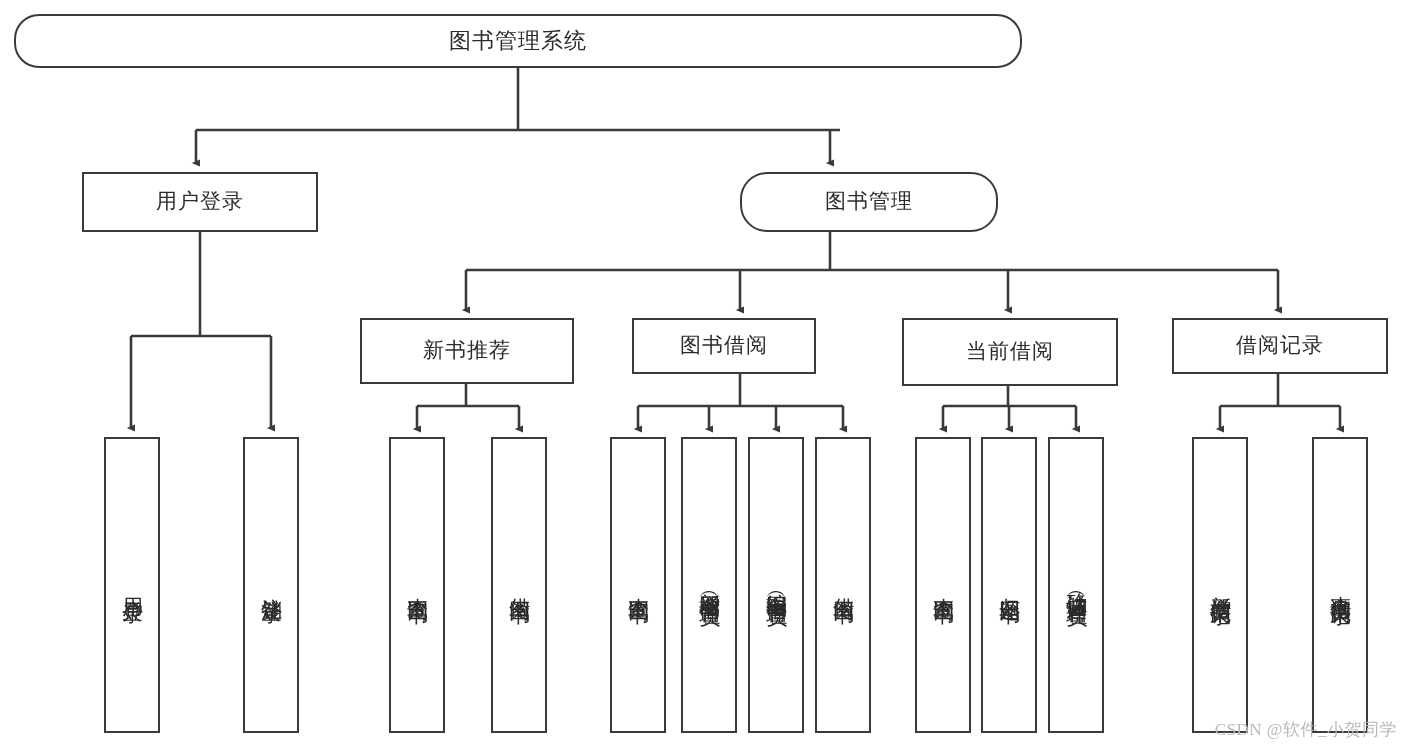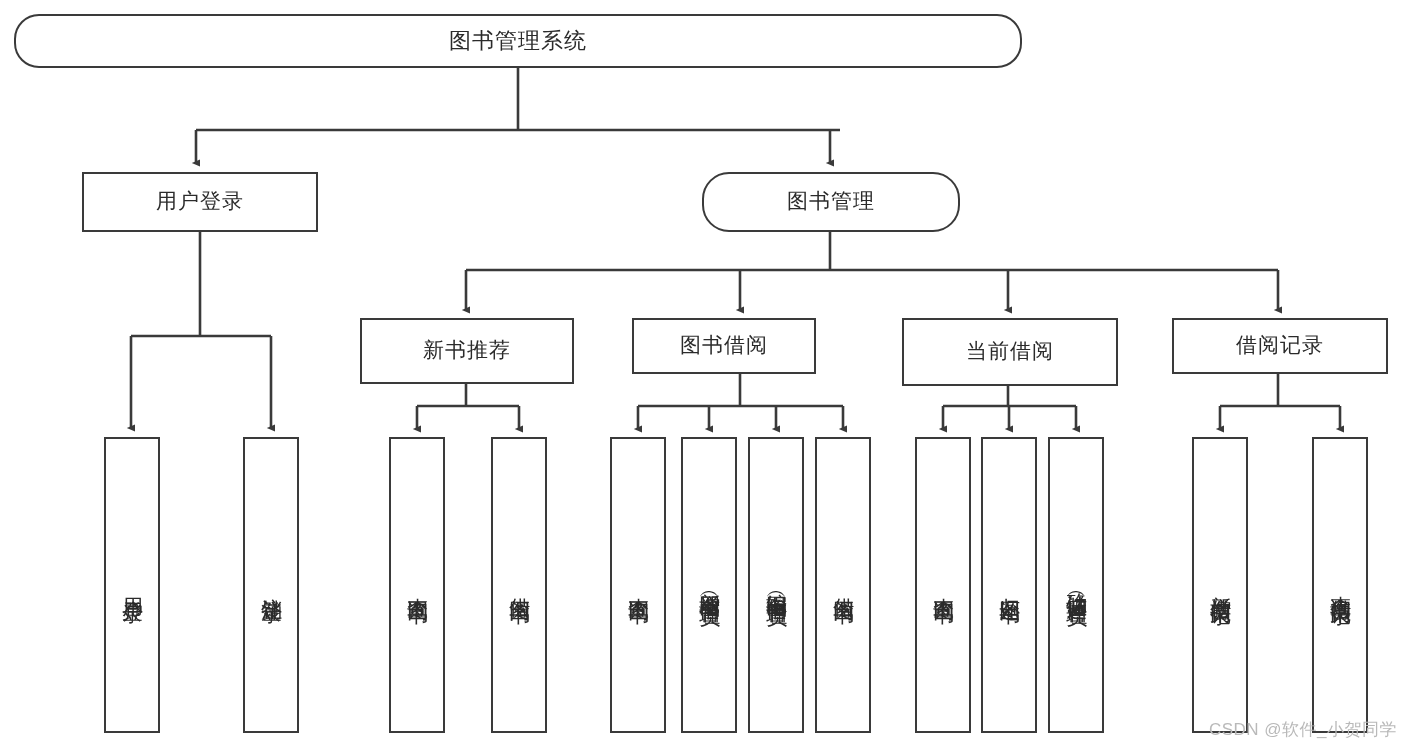--- a/index.html
+++ b/index.html
@@ -54,21 +54,21 @@
     max-height:100%;
   }
   .watermark{
     position:absolute;
     right:8px;
     bottom:6px;
     font-size:17px;
     color:#b9b9b9;
     letter-spacing:0.5px;
     white-space:nowrap;
-    font-family:Liberation Sans, sans-serif;
+    font-family:Liberation Serif, serif;
     text-align:center;
   }
 </style>
 </head>
 <body>
 
 <div id="canvas">
 
   <svg id="wires" viewBox="0 0 1405 747">
     <defs>
@@ -121,21 +121,21 @@
   </svg>
 
   <div class="node horiz root" style="left:14px; top:14px; width:1008px; height:54px;">
     <span>图书管理系统</span>
   </div>
 
   <div class="node horiz" style="left:82px; top:172px; width:236px; height:60px;">
     <span>用户登录</span>
   </div>
 
-  <div class="node horiz" style="left:702px; top:172px; width:258px; height:60px;border-radius:27px;">
+  <div class="node horiz" style="left:740px; top:172px; width:258px; height:60px;border-radius:27px;">
     <span>图书管理</span>
   </div>
 
   <div class="node horiz" style="left:360px; top:318px; width:214px; height:66px;">
     <span>新书推荐</span>
   </div>
 
   <div class="node horiz" style="left:632px; top:318px; width:184px; height:56px;">
     <span>图书借阅</span>
   </div>

